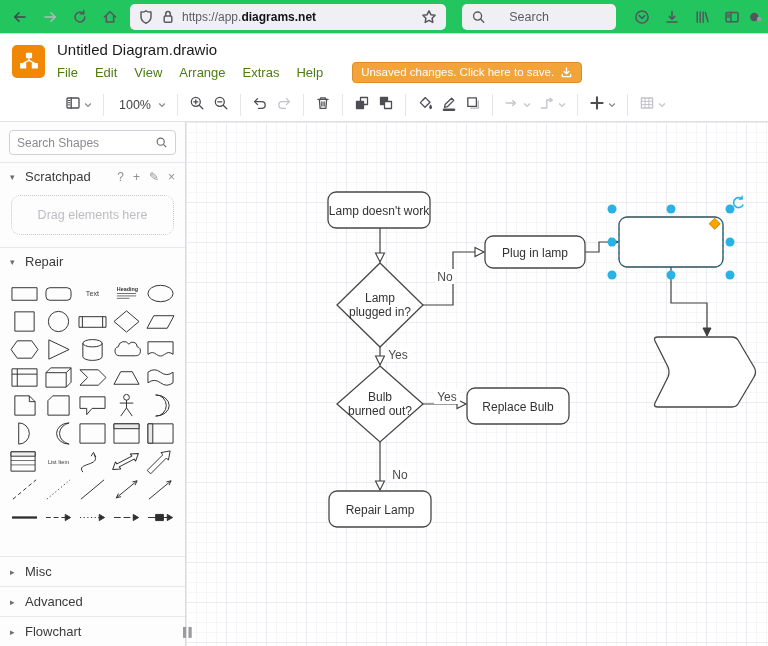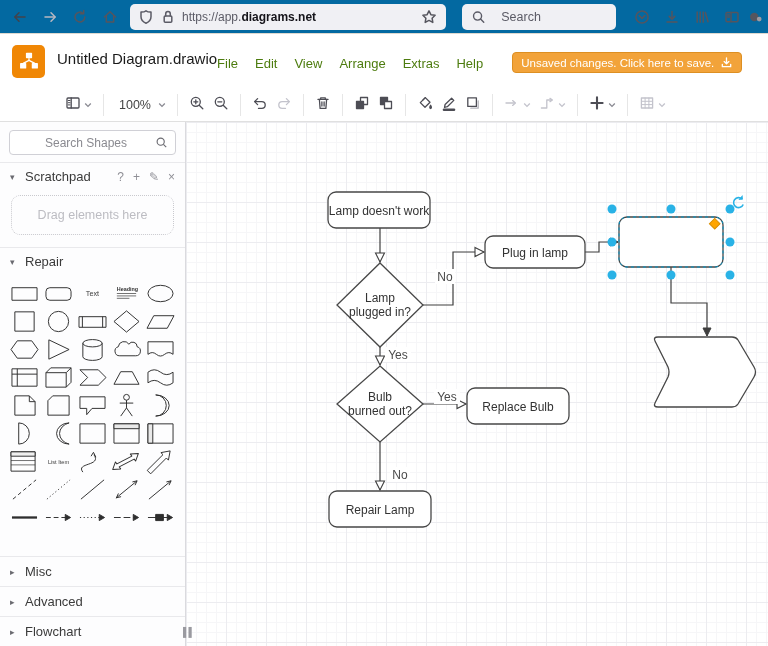--- a/index.html
+++ b/index.html
@@ -1,40 +1,40 @@
 <!DOCTYPE html>
 <html><head>
 <meta charset="utf-8">
 <style>
   * { box-sizing: border-box; margin: 0; padding: 0; }
   html,body { width:768px; height:646px; overflow:hidden; }
   body { font-family:"Liberation Sans", sans-serif; background:#fff; }
   .screen { width:768px; height:646px; display:flex; flex-direction:column; }
 
   
-  .browser-bar { height:34px; background:#0369a1; border-bottom:1px solid #ddd9d0;
+  .browser-bar { height:34px; background:#22c55e; border-bottom:1px solid #ddd9d0;
     display:flex; align-items:center; padding:0 6px; flex:none; gap:2px; }
   .bicon { width:28px; height:26px; display:flex; align-items:center; justify-content:center;
     border-radius:4px; flex:none; }
   .bicon svg { display:block; }
   .urlbar { height:26px; background:#f0f0f4; border-radius:5px; display:flex; align-items:center;
     padding:0 8px; margin:0 4px; width:330px; gap:6px; }
   .url-text { font-size:12px; color:#5b5b66; white-space:nowrap; }
   .url-text b { color:#15141a; font-weight:bold; }
   .searchbar { height:26px; background:#f0f0f4; border-radius:5px; display:flex; align-items:center;
-    padding:0 9px; margin:0 8px 0 10px; width:160px; gap:15px; }
+    padding:0 9px; margin:0 8px 0 10px; width:160px; gap:23px; }
   .search-text { font-size:12.5px; color:#5b5b66; }
   .spacer { flex:1; }
 
   
   .app-header { height:54px; background:#ffffff; display:flex; align-items:center;
     padding:0 12px; flex:none; }
   .logo { width:33px; height:33px; border-radius:5px; background:#f08705; flex:none;
     display:flex; align-items:center; justify-content:center; }
-  .head-text { margin-left:12px; display:flex; flex-direction:row; justify-content:center; }
+  .head-text { margin-left:12px; display:flex; flex-direction:column; justify-content:center; }
   .doc-title { font-size:15px; color:#1a1a1a; line-height:19px; }
   .menu-row { display:flex; align-items:center; margin-top:3px; }
   .menu-item { font-size:13px; color:#4d7c0f; margin-right:17px; cursor:default; }
   .save-warning { background:#f2a33a; border:1px solid #dd8f22; color:#fff; font-size:11.5px;
     border-radius:4px; padding:3px 8px; display:flex; align-items:center; gap:6px; margin-left:12px; }
 
   
   .toolbar { height:34px; background:#fff; border-bottom:1px solid #e0e0e0; display:flex;
     align-items:center; padding-left:54px; flex:none; }
   .tgroup { display:flex; align-items:center; padding:0 7px; }
@@ -46,21 +46,21 @@
   
   .main { flex:1; display:flex; min-height:0; }
 
   
   .sidebar { width:186px; background:#fdfdfe; border-right:1px solid #dadade; flex:none;
     display:flex; flex-direction:column; position:relative; }
   .search-row { padding:8px 9px 7px 9px; }
   .search-input-wrap { height:25px; border:1px solid #d0d0d6; border-radius:4px; background:#fff;
     display:flex; align-items:center; padding:0 7px; }
   .search-input-wrap input { border:none; outline:none; flex:1; font-size:12px; color:#0f766e;
-    font-family:"Liberation Sans",sans-serif; background:transparent; min-width:0;text-align:center; }
+    font-family:"Liberation Sans",sans-serif; background:transparent; min-width:0; }
   .search-input-wrap input::placeholder { color:#8a8a90; }
   .side-div { height:1px; background:#e9e9ec; }
   .section-head { height:27px; display:flex; align-items:center; padding:0 10px; font-size:13px;
     color:#3b3b3b; gap:6px; }
   .section-head .chev { font-size:9px; color:#6a6a70; width:9px; }
   .scratch-icons { margin-left:auto; display:flex; gap:9px; color:#8f8f96; font-size:12px; }
   .scratch-icons span { cursor:default; }
   .drag-area { margin:5px 11px 12px 11px; height:40px; border:1.5px dotted #c9c9ce; border-radius:9px;
     display:flex; align-items:center; justify-content:center; color:#bcbcc2; font-size:12.5px; }
   .shape-grid { display:grid; grid-template-columns:repeat(5,1fr); padding:4px 7px 0 7px; row-gap:0; }

